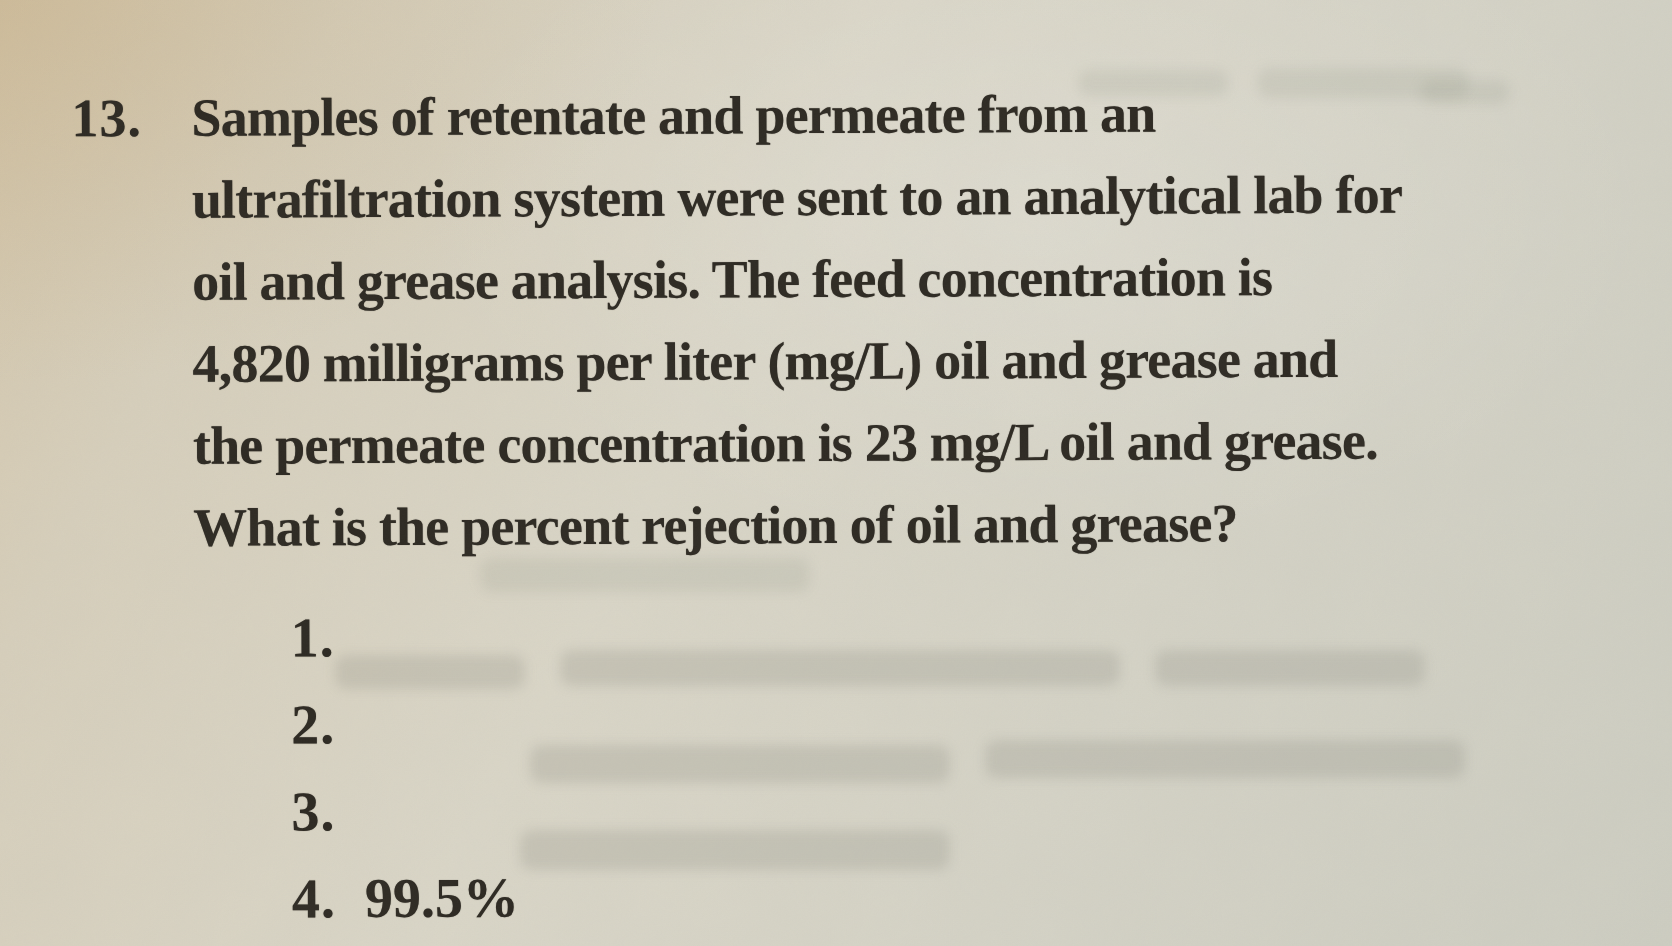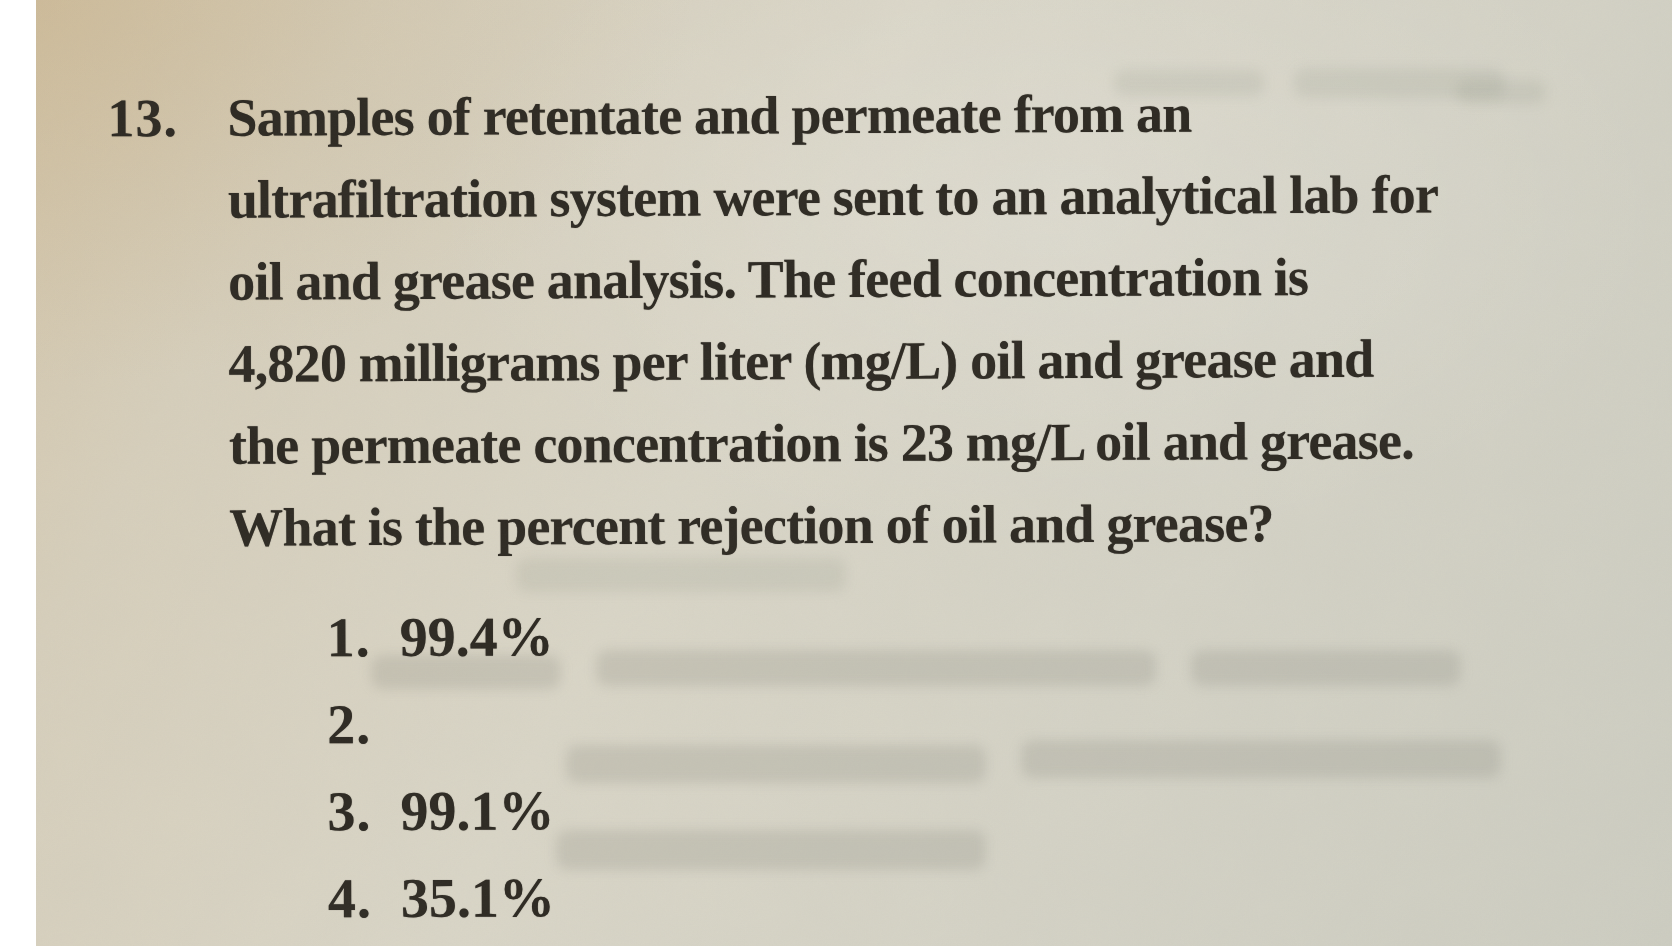--- a/index.html
+++ b/index.html
@@ -7,21 +7,20 @@
     width: 1672px; height: 946px;
     overflow: hidden;
     font-family: "Liberation Serif", "DejaVu Serif", serif;
   }
   .page {
     position: absolute; inset: 0;
     background:
       radial-gradient(ellipse 900px 500px at 62% 22%, rgba(255,255,255,0.16), rgba(255,255,255,0) 70%),
       radial-gradient(ellipse 1200px 700px at 0% 0%, rgba(190,160,110,0.28), rgba(190,160,110,0) 55%),
       linear-gradient(118deg, #d6c7aa 0%, #d9d1bd 16%, #dcd8c9 42%, #d7d5c8 68%, #cfcfc3 100%);
-    margin-left: 36px;
   }
   
   .content {
     position: absolute; inset: 0;
     transform: rotate(-0.25deg);
     color: #26221b;
     font-weight: 700;
   }
   .qnum {
     position: absolute;
@@ -100,32 +99,30 @@
       <div class="qline">ultrafiltration system were sent to an analytical lab for</div>
       <div class="qline">oil and grease analysis. The feed concentration is</div>
       <div class="qline">4,820 milligrams per liter (mg/L) oil and grease and</div>
       <div class="qline">the permeate concentration is 23 mg/L oil and grease.</div>
       <div class="qline">What is the percent rejection of oil and grease?</div>
     </div>
 
     <div class="options">
       <div class="opt-row">
         <span class="opt-num">1.</span>
-        <span class="opt-val">99.4%</span>
       </div>
       <div class="opt-row">
         <span class="opt-num">2.</span>
       </div>
       <div class="opt-row">
         <span class="opt-num">3.</span>
-        <span class="opt-val">99.1%</span>
       </div>
       <div class="opt-row">
         <span class="opt-num">4.</span>
-        <span class="opt-val">35.1%</span>
+        <span class="opt-val">99.5%</span>
       </div>
     </div>
 
   </div>
 
   <svg class="grain" width="1672" height="946" xmlns="http://www.w3.org/2000/svg">
     <defs>
       <filter id="fineGrain" x="0" y="0" width="100%" height="100%">
         <feTurbulence type="fractalNoise" baseFrequency="0.75" numOctaves="2" stitchTiles="stitch" result="n"></feTurbulence>
         <feColorMatrix in="n" type="matrix" values="0 0 0 0 0.35

